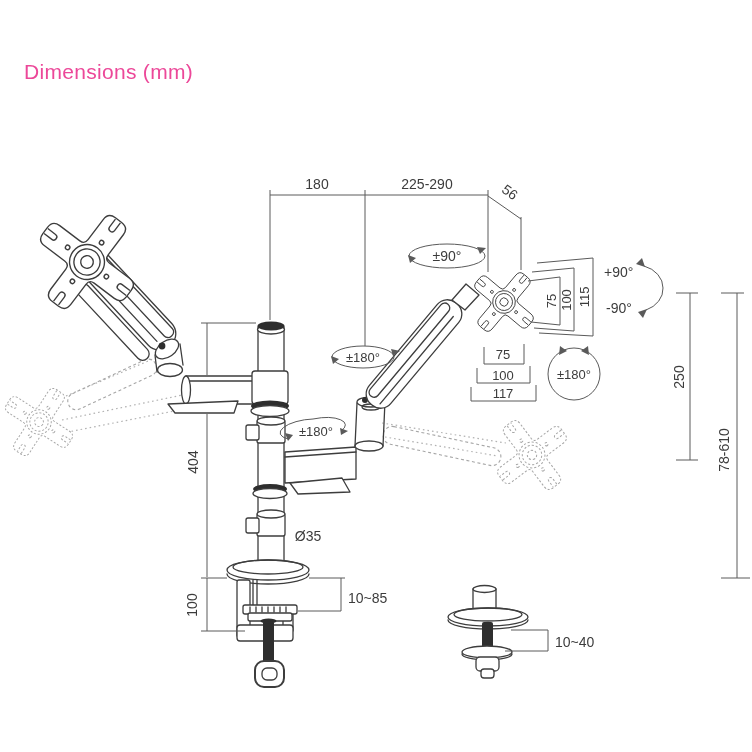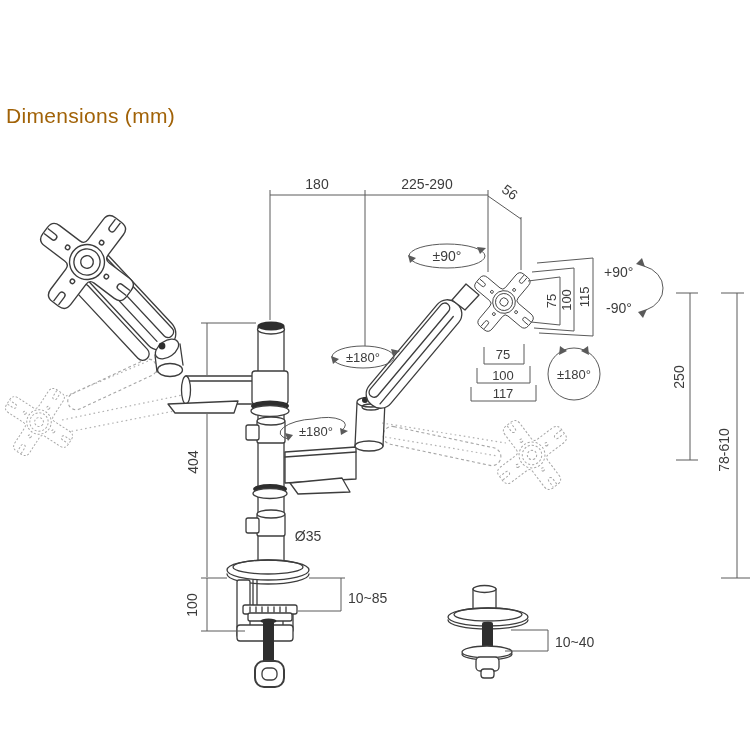--- a/index.html
+++ b/index.html
@@ -1,19 +1,19 @@
 <!DOCTYPE html>
 <html><head>
 <meta charset="utf-8">
 <style>
   html,body{margin:0;padding:0;background:#fff;}
   .page{position:relative;width:752px;height:752px;background:#fff;overflow:hidden;
         font-family:"Liberation Sans",sans-serif;}
-  .title{position:absolute;left:6px;top:60px;font-size:21px;color:#a16207;
-         letter-spacing:.3px;font-weight:500;margin-top:44px;}
+  .title{position:absolute;left:24px;top:60px;font-size:21px;color:#ec4899;
+         letter-spacing:.3px;font-weight:500;}
   svg{position:absolute;left:0;top:0;}
   .ln{stroke:#3d3d3d;stroke-width:1.3;fill:none;stroke-linecap:round;stroke-linejoin:round;}
   .fw{fill:#ffffff;}
   .dk{fill:#2e2e2e;stroke:none;}
   .dim{stroke:#5a5a5a;stroke-width:1;fill:none;stroke-linecap:butt;}
   .dtxt{font-family:"Liberation Sans",sans-serif;font-size:14px;fill:#3c3c3c;}
   .dtxt.sm{font-size:13px;}
   .ah{fill:#5a5a5a;stroke:none;}
   .ghost{color:#a6a6a6;stroke-dasharray:3 2.6;}
   .grect{stroke:#a6a6a6;stroke-width:1.1;fill:none;stroke-dasharray:3 2.6;}

